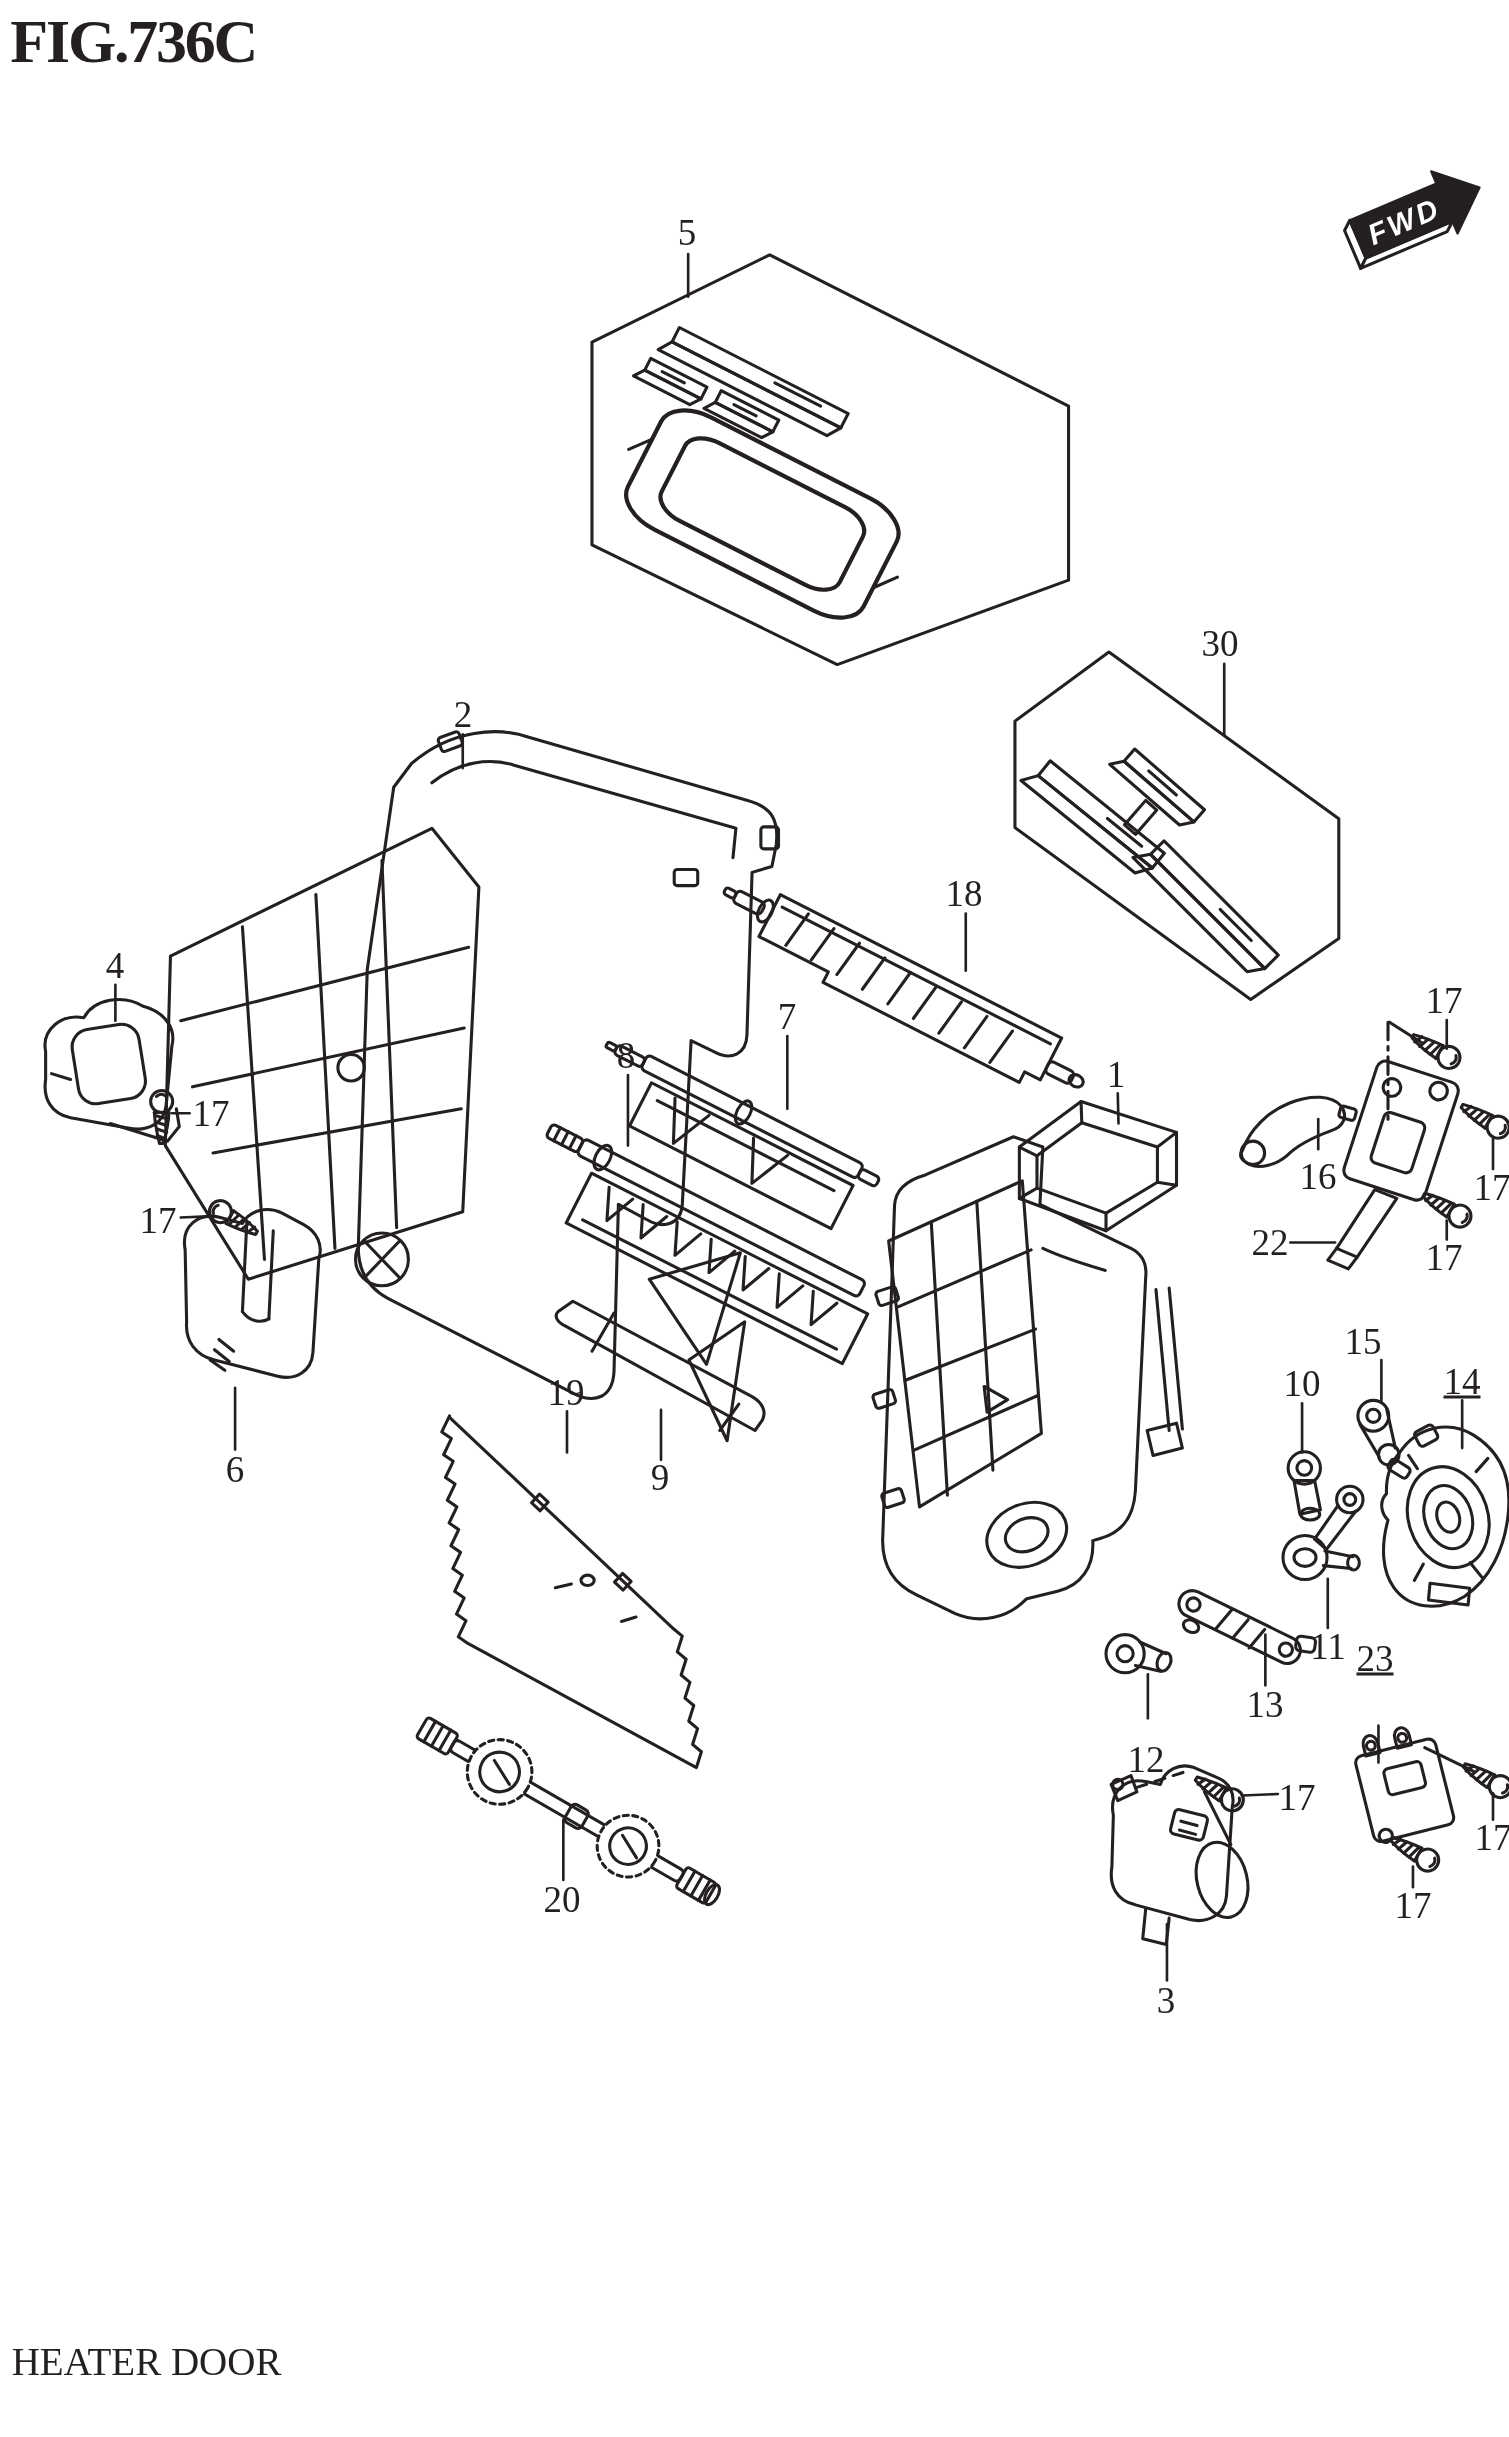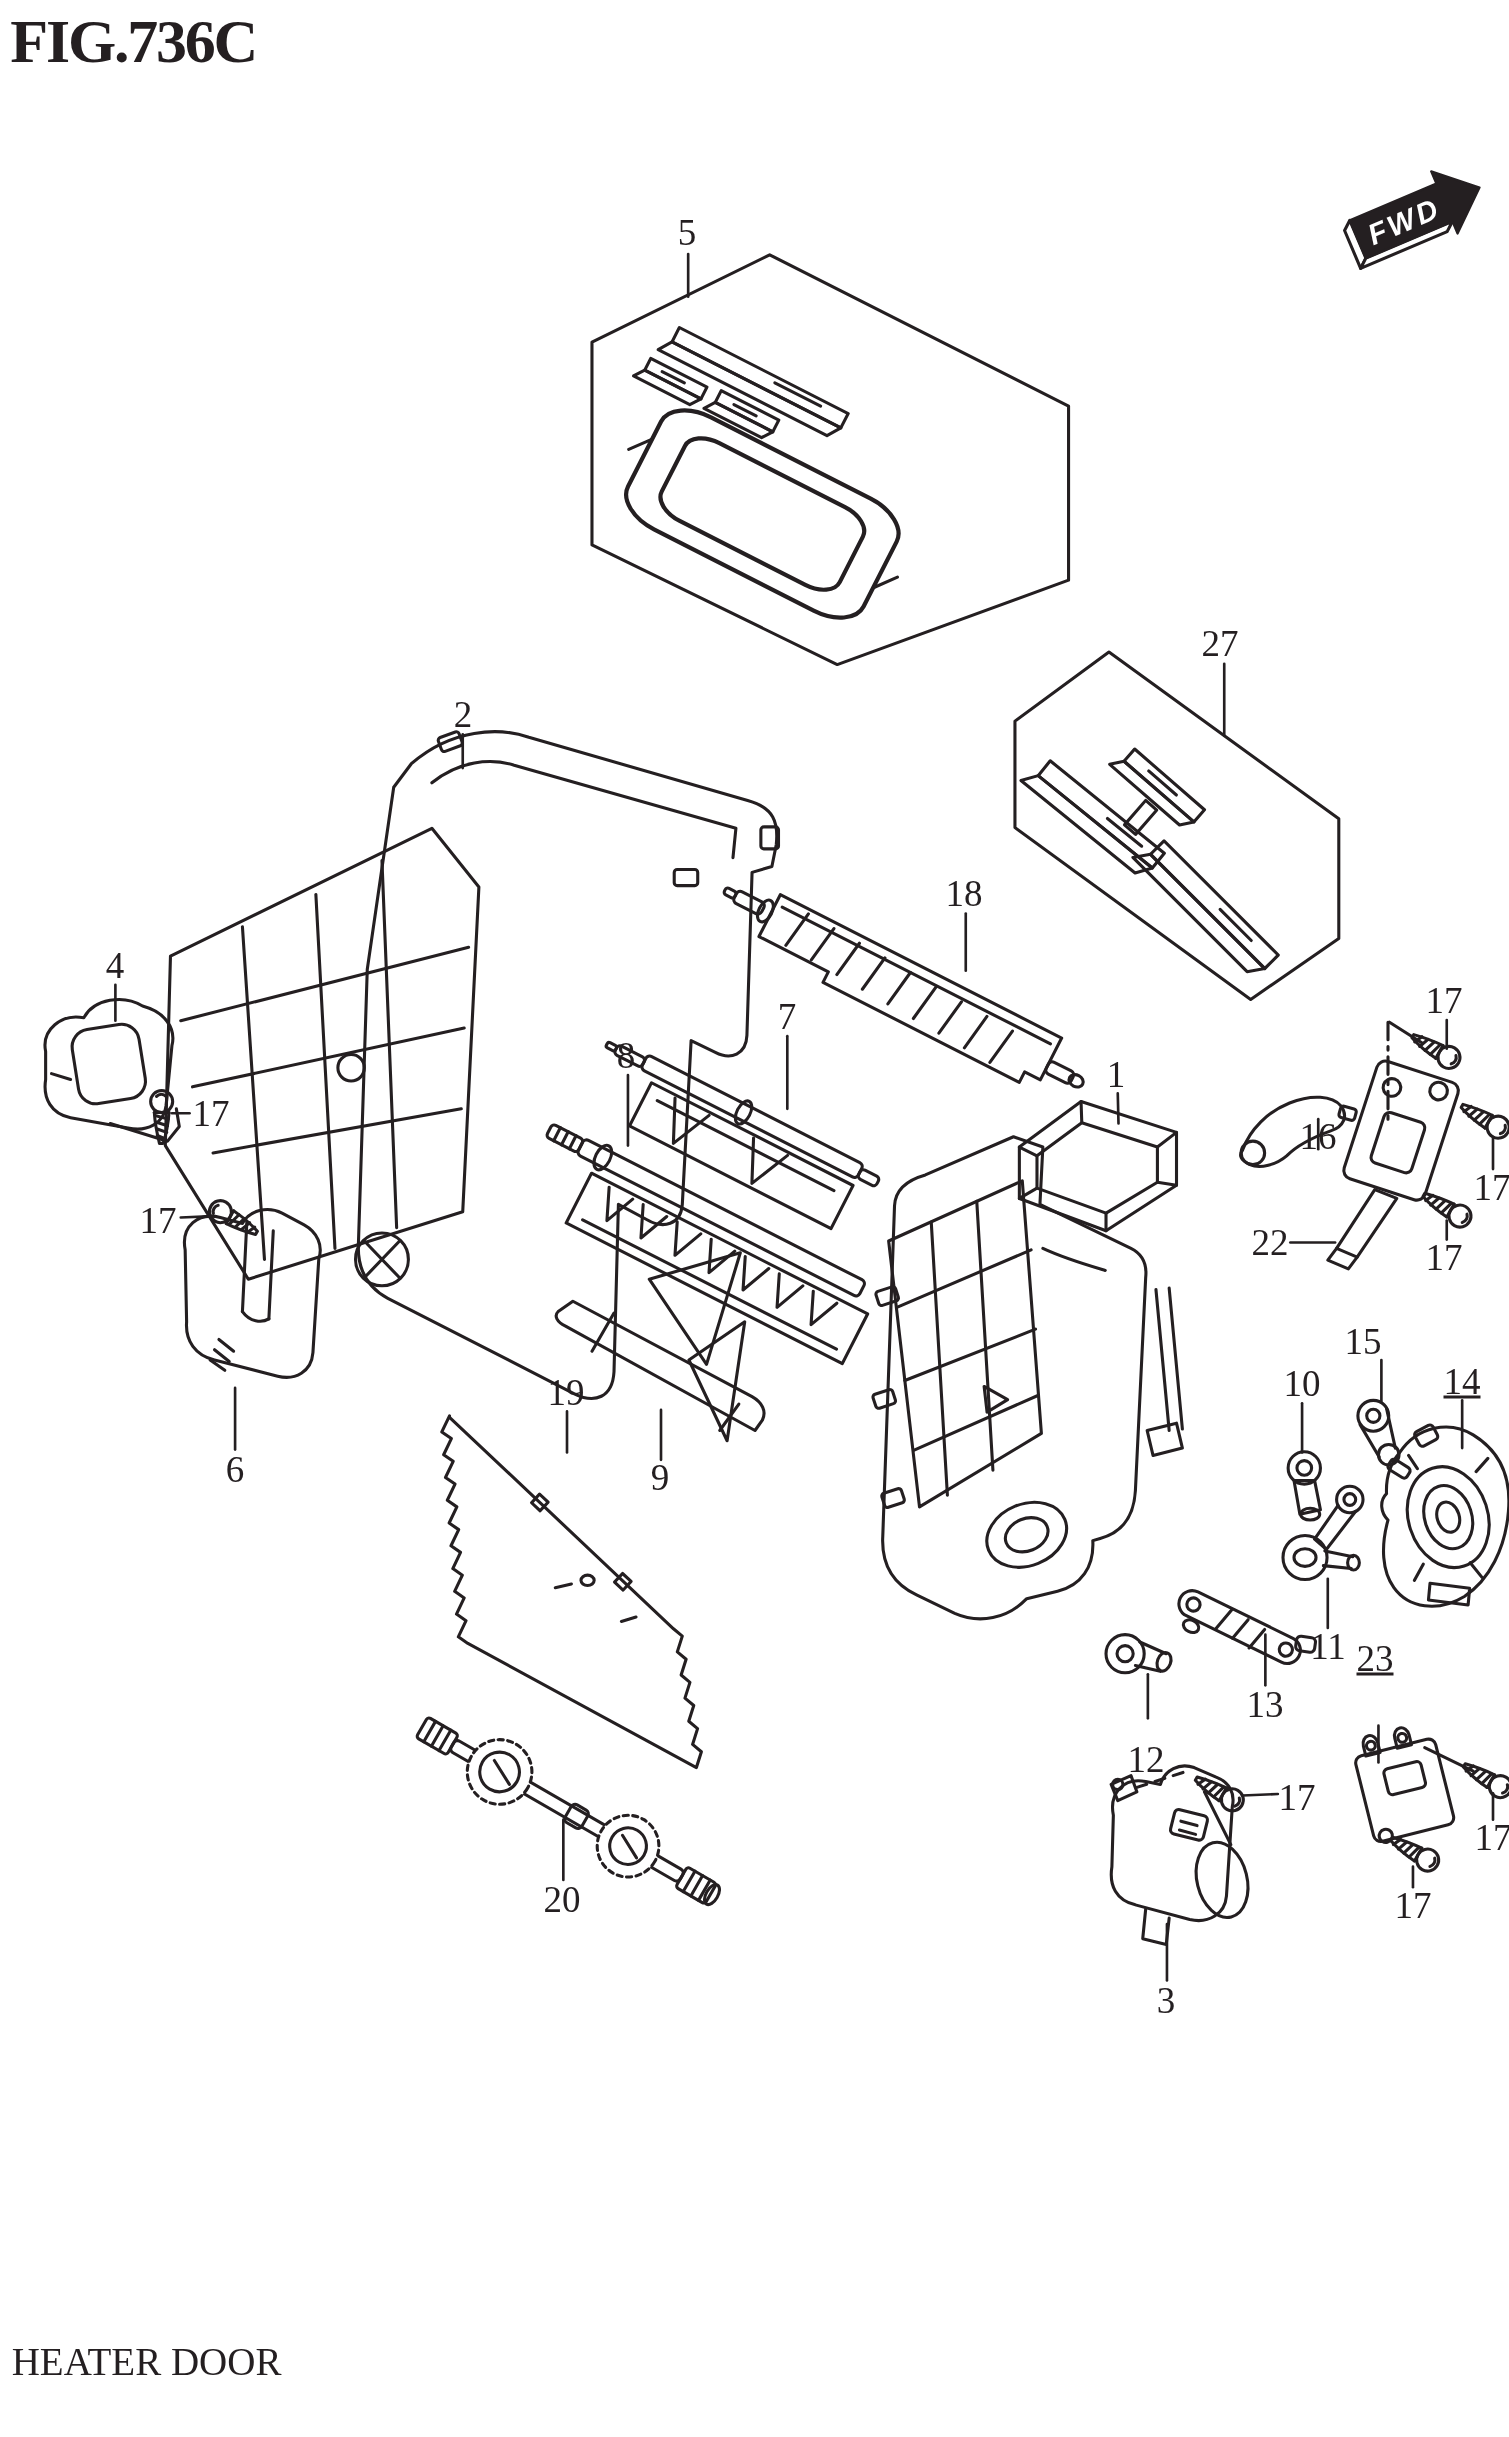--- a/index.html
+++ b/index.html
@@ -339,29 +339,29 @@
         <line x1="1740" y1="2443" x2="1692" y2="2445" class="leader"></line>
         <line x1="2033" y1="2478" x2="2033" y2="2442" class="leader"></line>
         <line x1="1924" y1="2570" x2="1924" y2="2542" class="leader"></line>
         <line x1="767" y1="2560" x2="767" y2="2478" class="leader"></line>
         <line x1="1589" y1="2697" x2="1589" y2="2620" class="leader"></line>
       </g>
   </svg>
 
   <div id="labels">
       <div class="part-label" style="left: 687px; top: 232px;">5</div>
-      <div class="part-label" style="left: 1220px; top: 643px;">27</div>
+      <div class="part-label" style="left: 1220px; top: 643px;">30</div>
       <div class="part-label" style="left: 463px; top: 714px;">2</div>
       <div class="part-label" style="left: 964px; top: 893px;">18</div>
       <div class="part-label" style="left: 115px; top: 965px;">4</div>
       <div class="part-label" style="left: 1444px; top: 1000px;">17</div>
       <div class="part-label" style="left: 787px; top: 1016px;">7</div>
       <div class="part-label" style="left: 626px; top: 1055px;">8</div>
       <div class="part-label" style="left: 1116px; top: 1074px;">1</div>
-      <div class="part-label" style="left: 1318px; top: 1136px;">16</div>
+      <div class="part-label" style="left: 1318px; top: 1176px;">16</div>
       <div class="part-label" style="left: 1492px; top: 1187px;">17</div>
       <div class="part-label" style="left: 1270px; top: 1242px;">22</div>
       <div class="part-label" style="left: 1444px; top: 1257px;">17</div>
       <div class="part-label" style="left: 211px; top: 1113px;">17</div>
       <div class="part-label" style="left: 158px; top: 1220px;">17</div>
       <div class="part-label" style="left: 1363px; top: 1341px;">15</div>
       <div class="part-label" style="left: 1302px; top: 1383px;">10</div>
       <div class="part-label" style="left: 1462px; top: 1381px; text-decoration: underline;">14</div>
       <div class="part-label" style="left: 566px; top: 1392px;">19</div>
       <div class="part-label" style="left: 235px; top: 1469px;">6</div>

